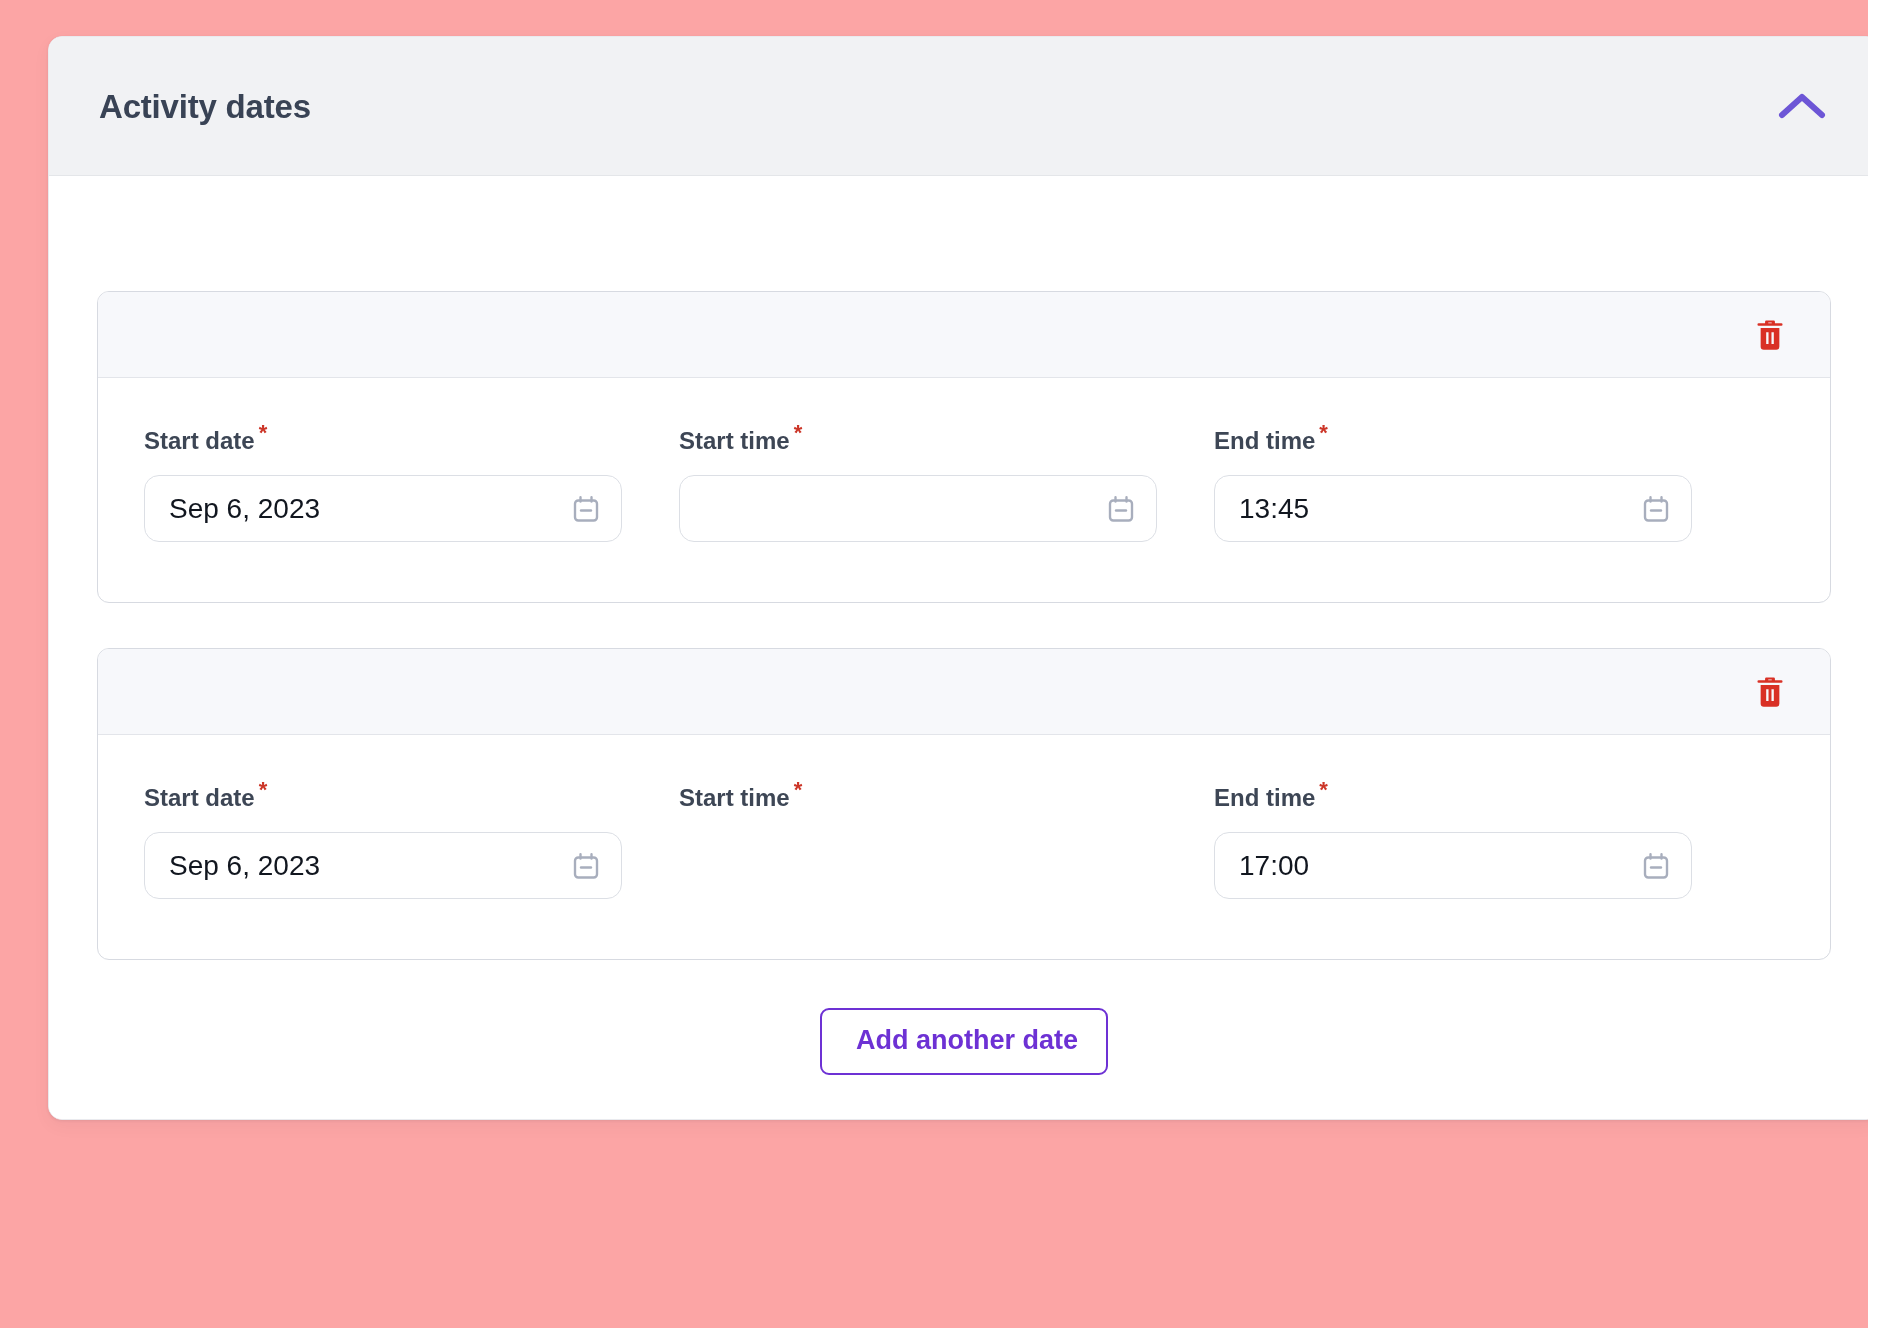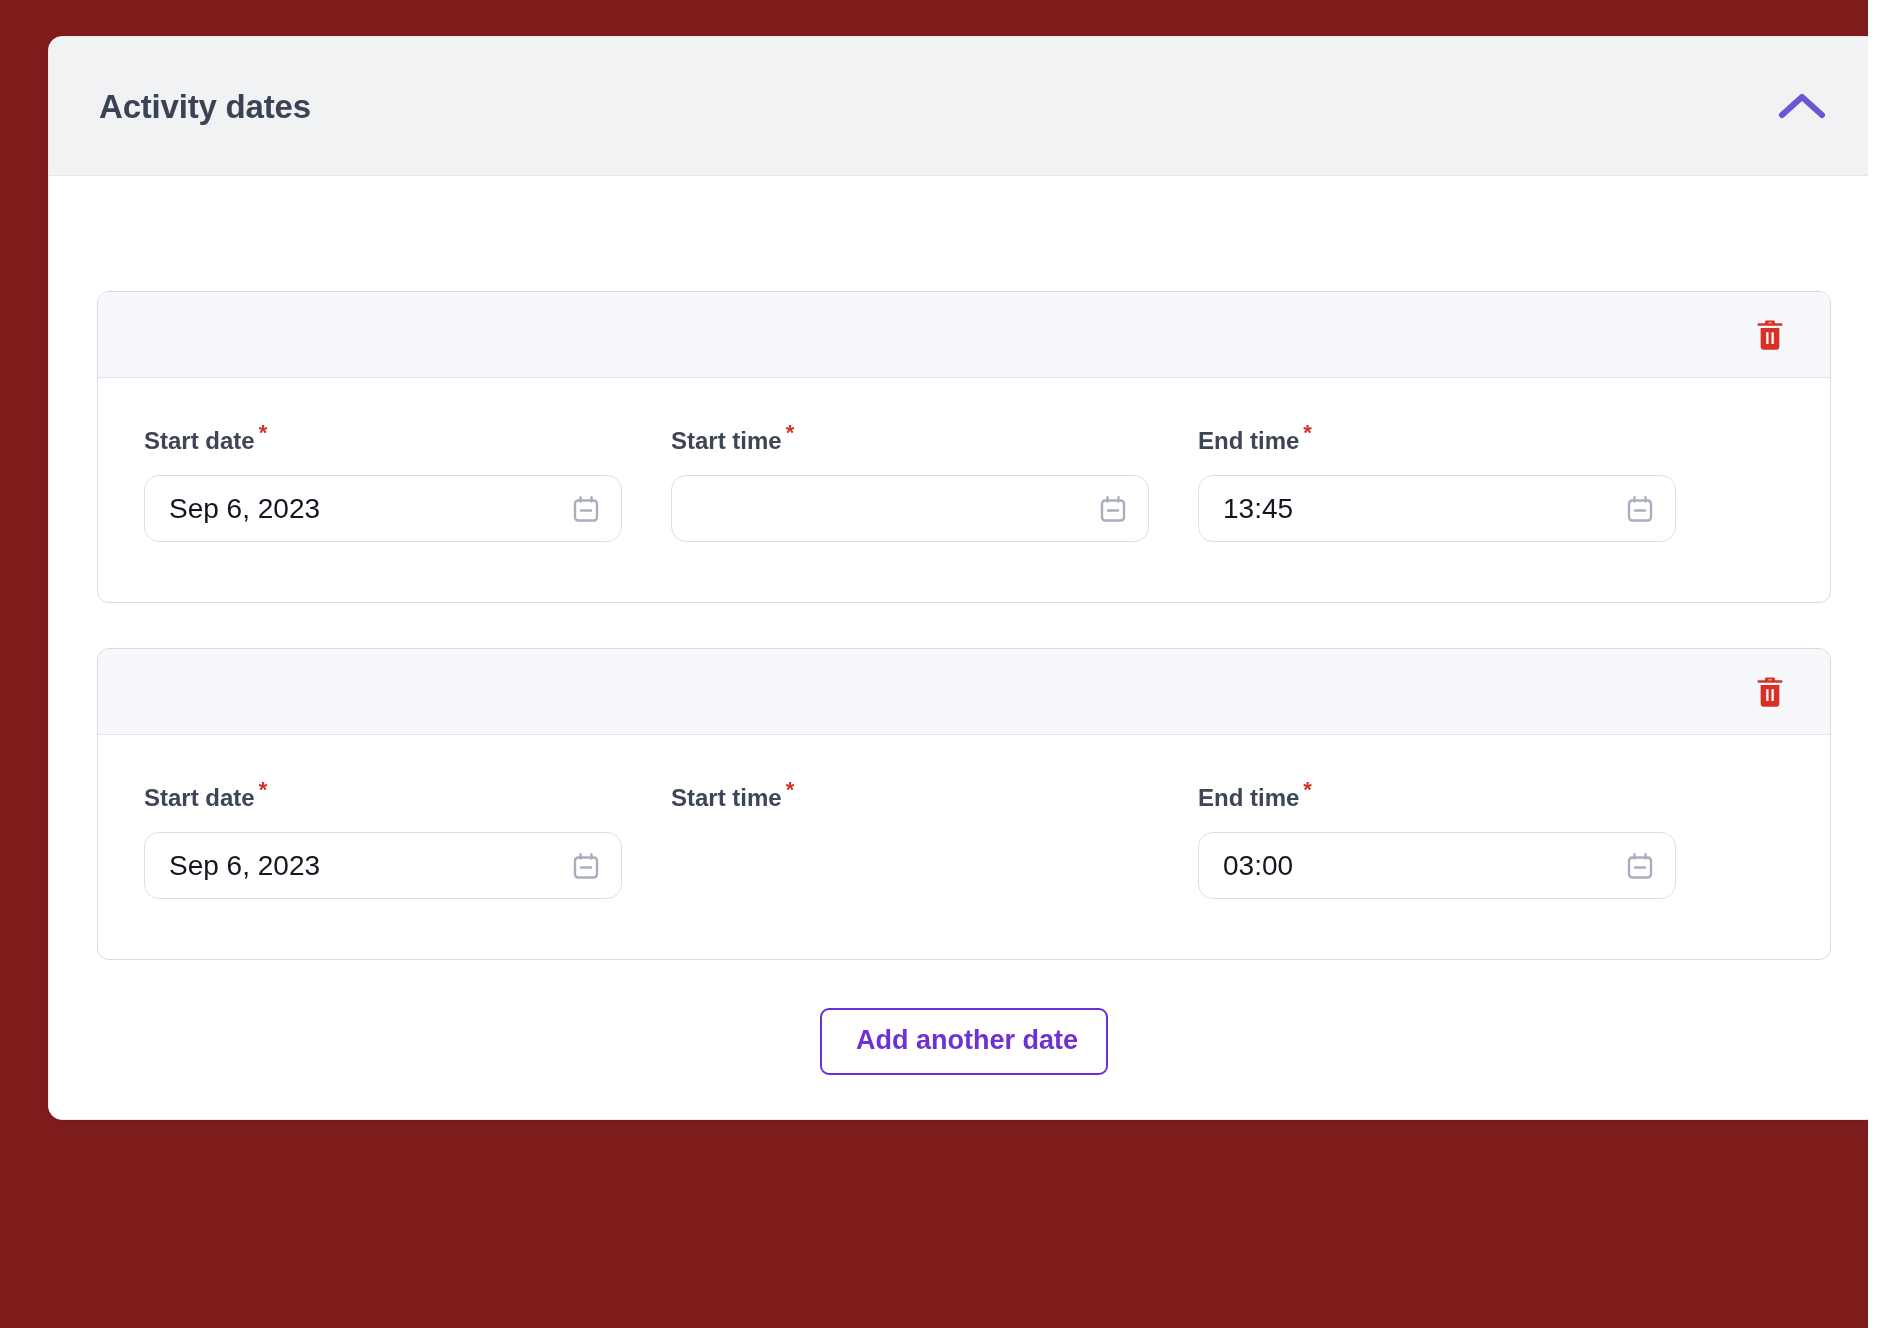--- a/index.html
+++ b/index.html
@@ -10,21 +10,21 @@
     height: 1328px;
     background: #ffffff;
     font-family: "Liberation Sans", sans-serif;
     -webkit-font-smoothing: antialiased;
   }
 
   .page {
     position: relative;
     width: 1868px;
     height: 1328px;
-    background: #7f1d1d;
+    background: #fca5a5;
     overflow: hidden;
   }
 
   
   .panel {
     position: absolute;
     left: 48px;
     top: 36px;
     width: 1832px;
     border: 1px solid #e9eaee;
@@ -99,21 +99,21 @@
     background: transparent;
     border: none;
     padding: 0;
     cursor: pointer;
   }
   .delete-btn svg { display: block; }
 
   .date-card-body {
     display: flex;
     padding: 44px 46px 60px 46px;
-    gap: 0;
+    gap: 8px;
   }
 
   .field {
     width: 527px;
     flex: 0 0 527px;
   }
   .field + .field { margin-left: 0; }
 
   .field-label {
     font-size: 24px;
@@ -292,21 +292,21 @@
             </div>
           </div>
 
           <div class="field">
             <span class="field-label"><span>Start time</span><span class="req">*</span></span>
           </div>
 
           <div class="field">
             <span class="field-label"><span>End time</span><span class="req">*</span></span>
             <div class="input-wrap">
-              <span class="input-value">03:00</span>
+              <span class="input-value">17:00</span>
               <span class="cal-icon">
                 <svg width="30" height="30" viewBox="0 0 24 24" fill="none" xmlns="http://www.w3.org/2000/svg">
                   <rect x="3.2" y="5.2" width="17.6" height="16" rx="2.6" stroke="#a8aebd" stroke-width="1.9"></rect>
                   <path d="M7.6 2.6v3.4M16.4 2.6v3.4" stroke="#a8aebd" stroke-width="1.9" stroke-linecap="round"></path>
                   <path d="M8 13.2h8" stroke="#a8aebd" stroke-width="1.9" stroke-linecap="round"></path>
                 </svg>
               </span>
             </div>
           </div>
 

